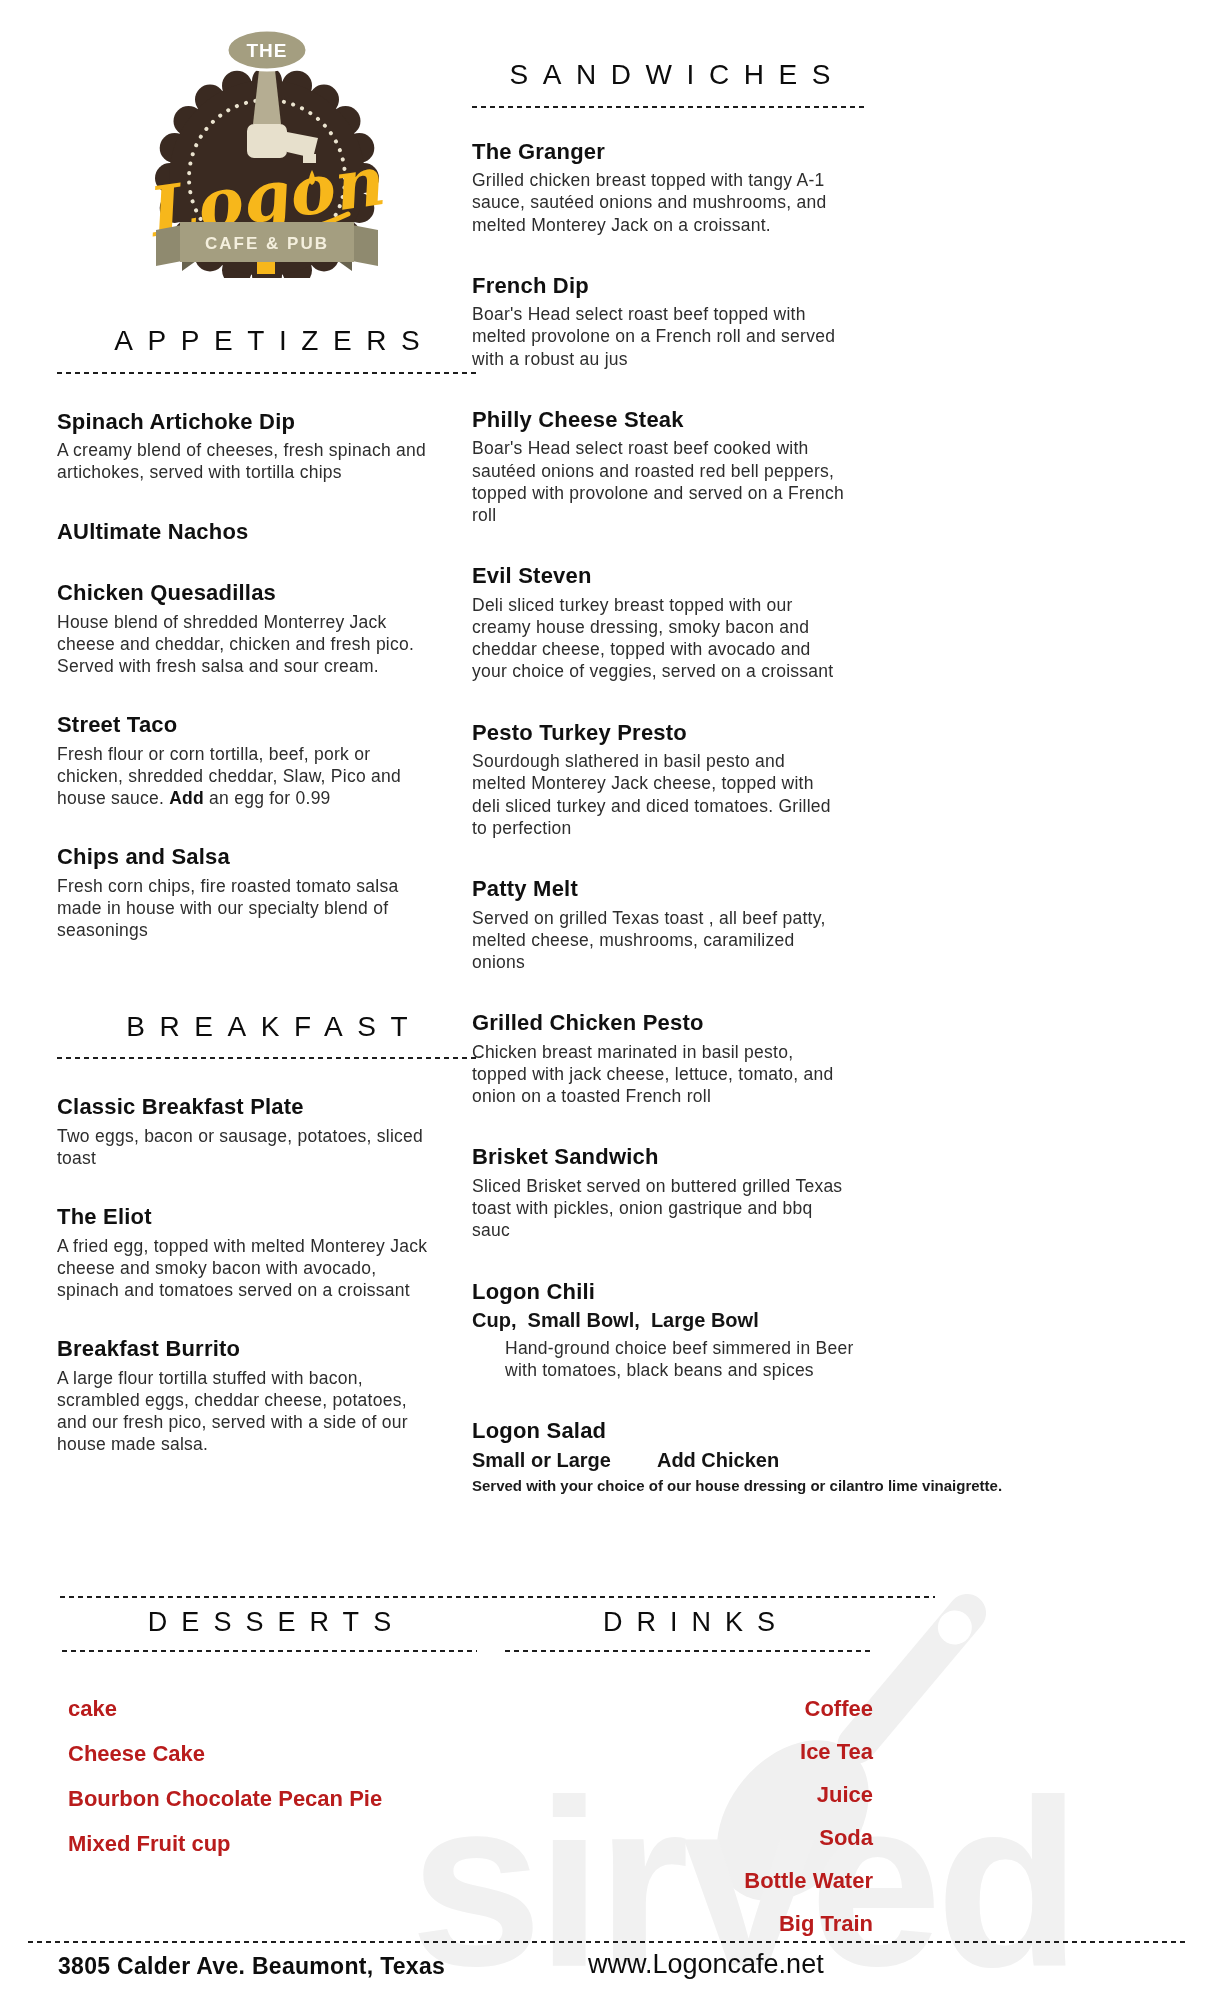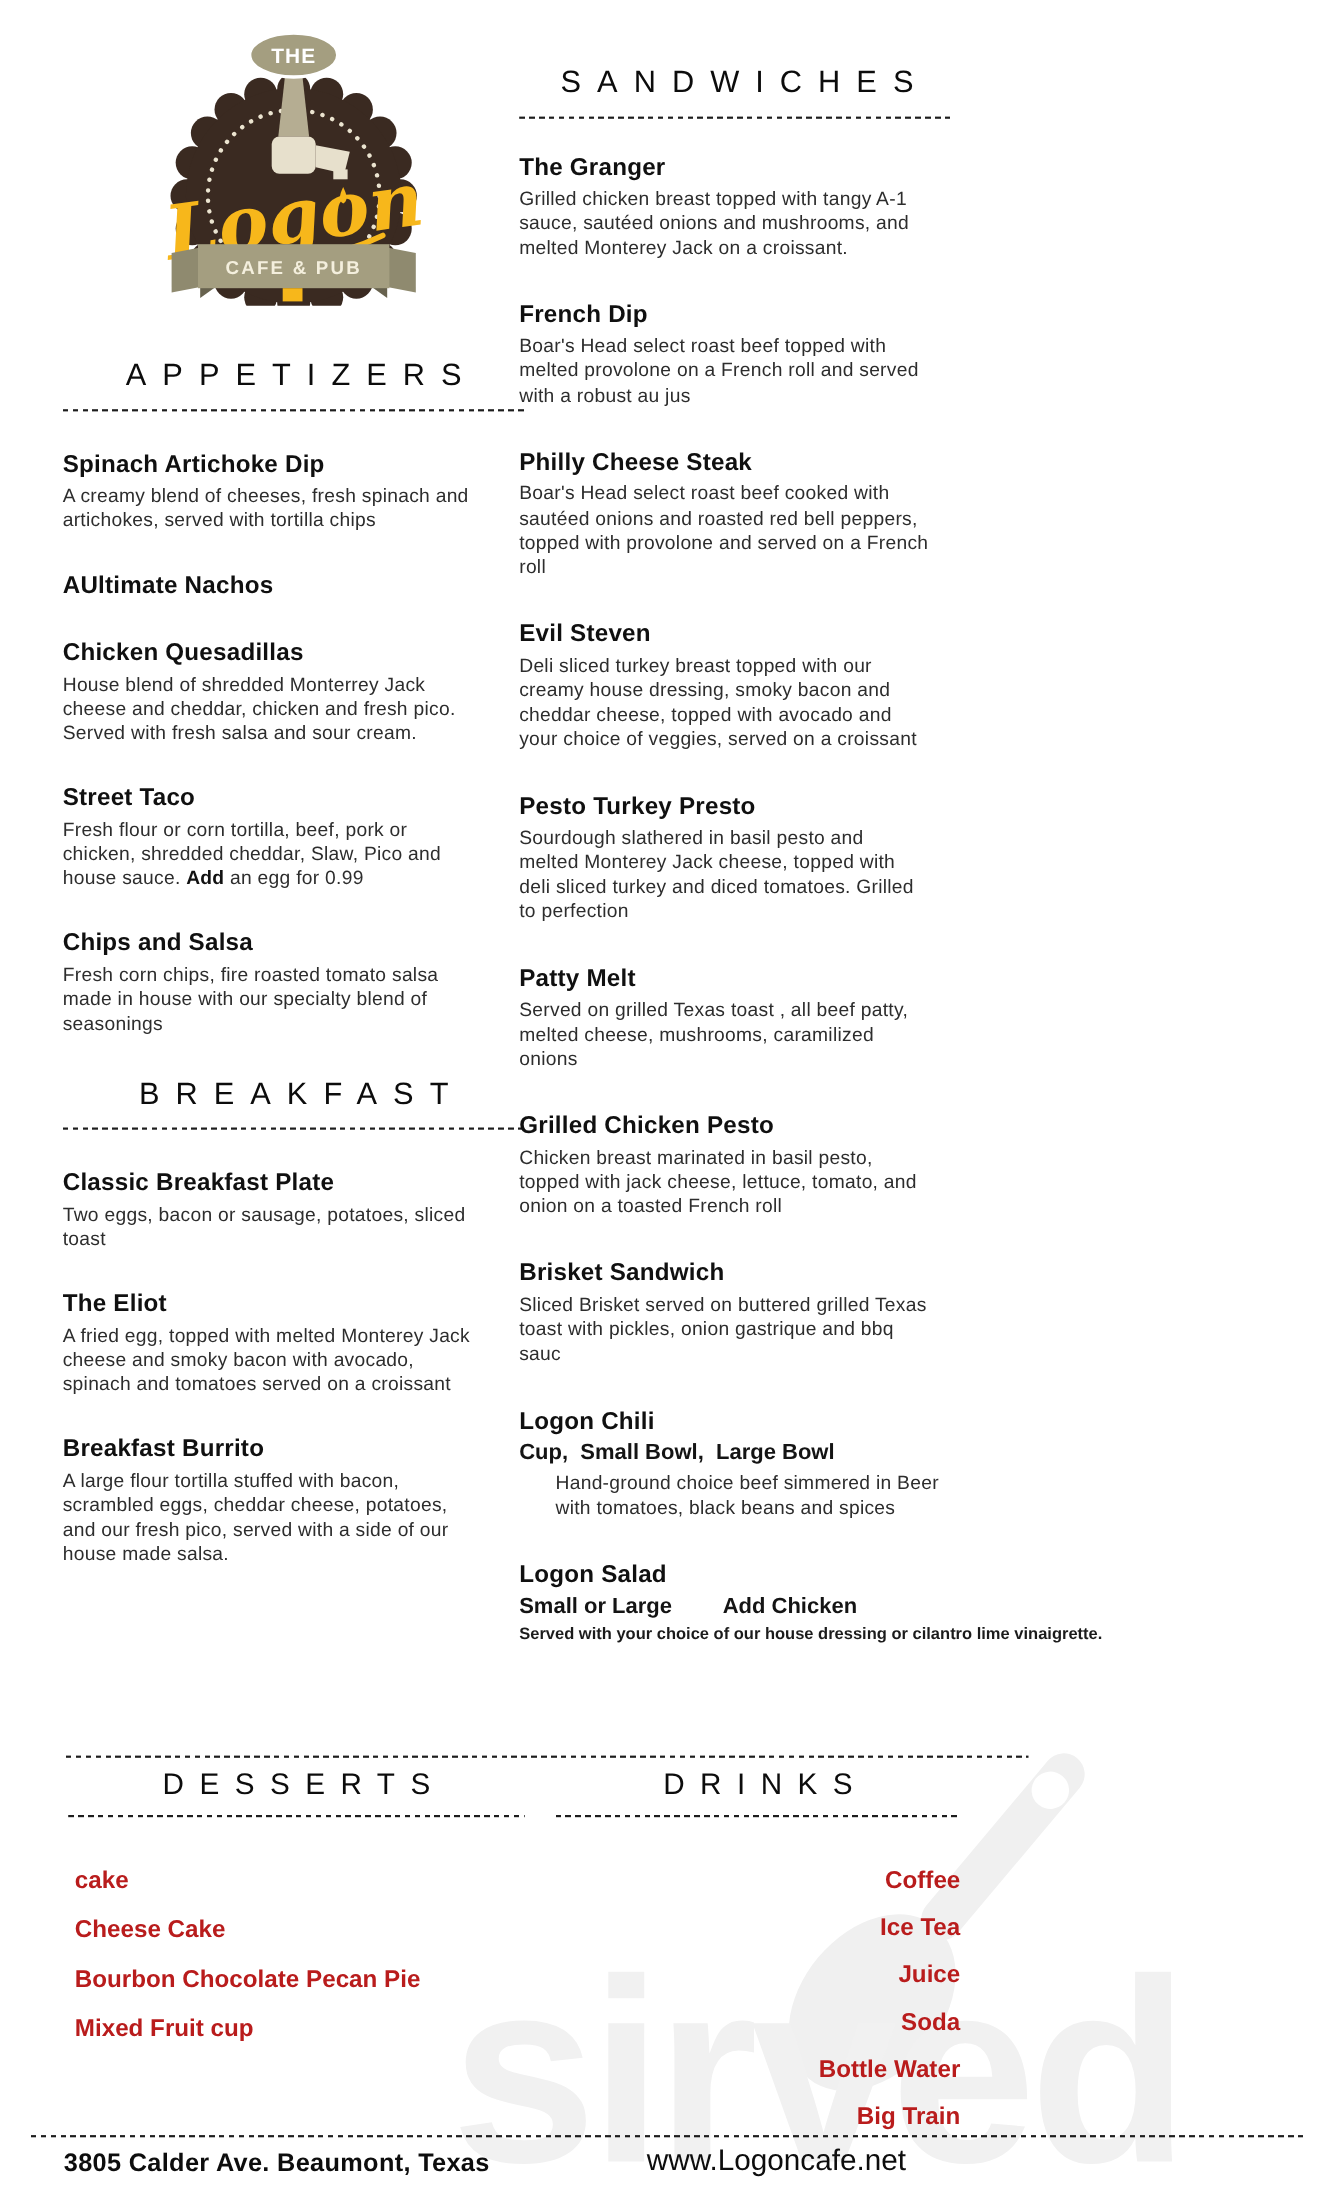--- a/index.html
+++ b/index.html
@@ -14,21 +14,21 @@
   .col-left  { left:57px;  top:0;    width:420px; }
   .col-right { left:472px; top:58px; width:396px; }
 
   .logo { display:block; width:250px; height:250px; margin:28px auto 0; }
   .logo-script { font-family:"DejaVu Serif", serif; font-style:italic; font-weight:700; font-size:68px; fill:#f7b71b; }
   .logo-the { font-family:"Liberation Sans",sans-serif; font-weight:700; font-size:19px; fill:#ffffff; letter-spacing:1px; }
   .logo-band-text { font-family:"Liberation Sans",sans-serif; font-weight:700; font-size:17px; fill:#f4efdd; letter-spacing:2px; }
 
   h2.sec { font-size:28px; font-weight:400; color:#0c0c0c; letter-spacing:0.52em; text-indent:0.52em; text-align:center; margin:0; line-height:1.2; }
   .col-left h2.sec.appetizers { margin-top:46px; }
-  .col-left h2.sec.breakfast  { margin-top:36px; }
+  .col-left h2.sec.breakfast  { margin-top:68px; }
 
   .rule { height:2px; background-image:repeating-linear-gradient(90deg,#1d1d1d 0 5px,transparent 5px 9px); margin-top:14px; }
 
   .mi { margin-top:34px; }
   .col-right .mi { margin-top:36px; }
   .col-right .mi.first { margin-top:30px; }
   .mi h3 { font-size:22px; font-weight:700; color:#101010; margin:0 0 4px; letter-spacing:0.2px; line-height:1.25; }
   .desc { font-size:17.5px; line-height:1.27; color:#2d2d2d; margin:0; max-width:382px; letter-spacing:0.25px; }
   .col-right .desc { max-width:372px; }
   .desc b { color:#111; }

